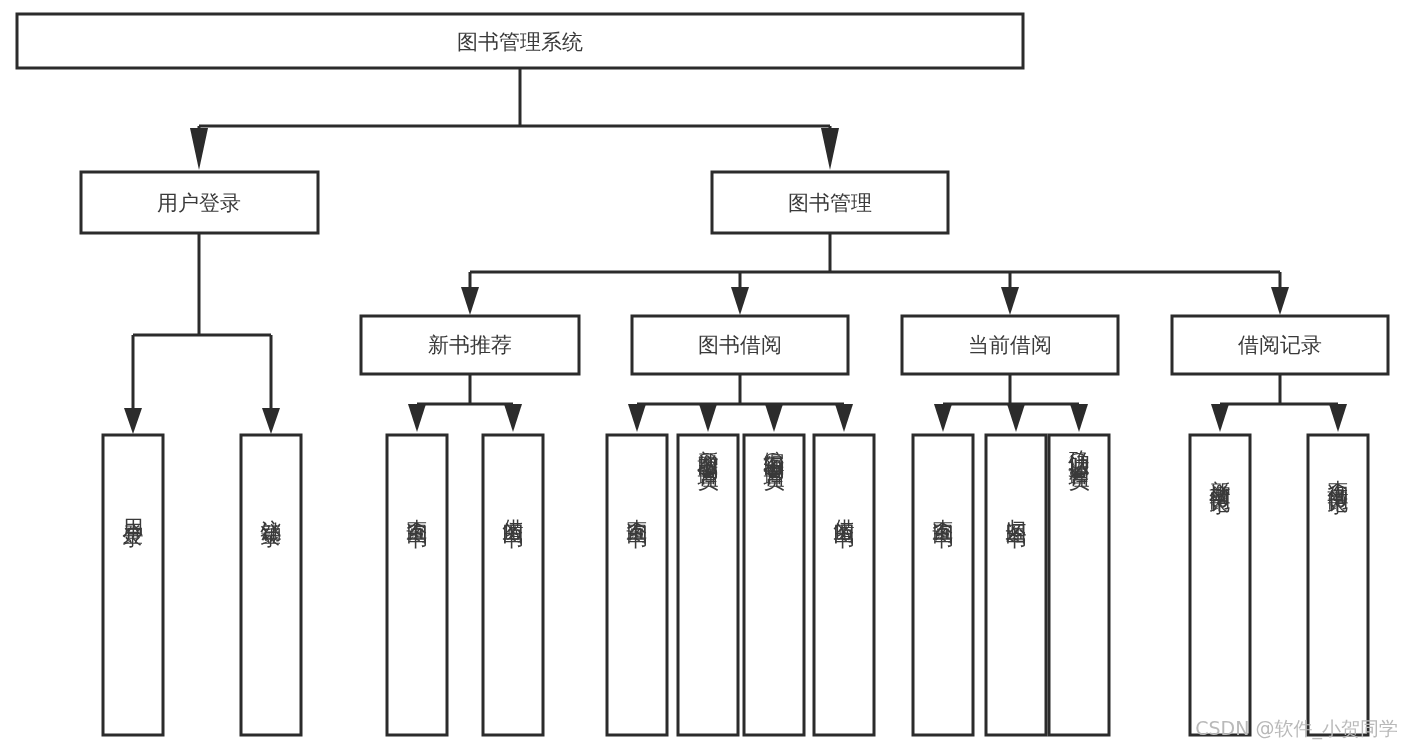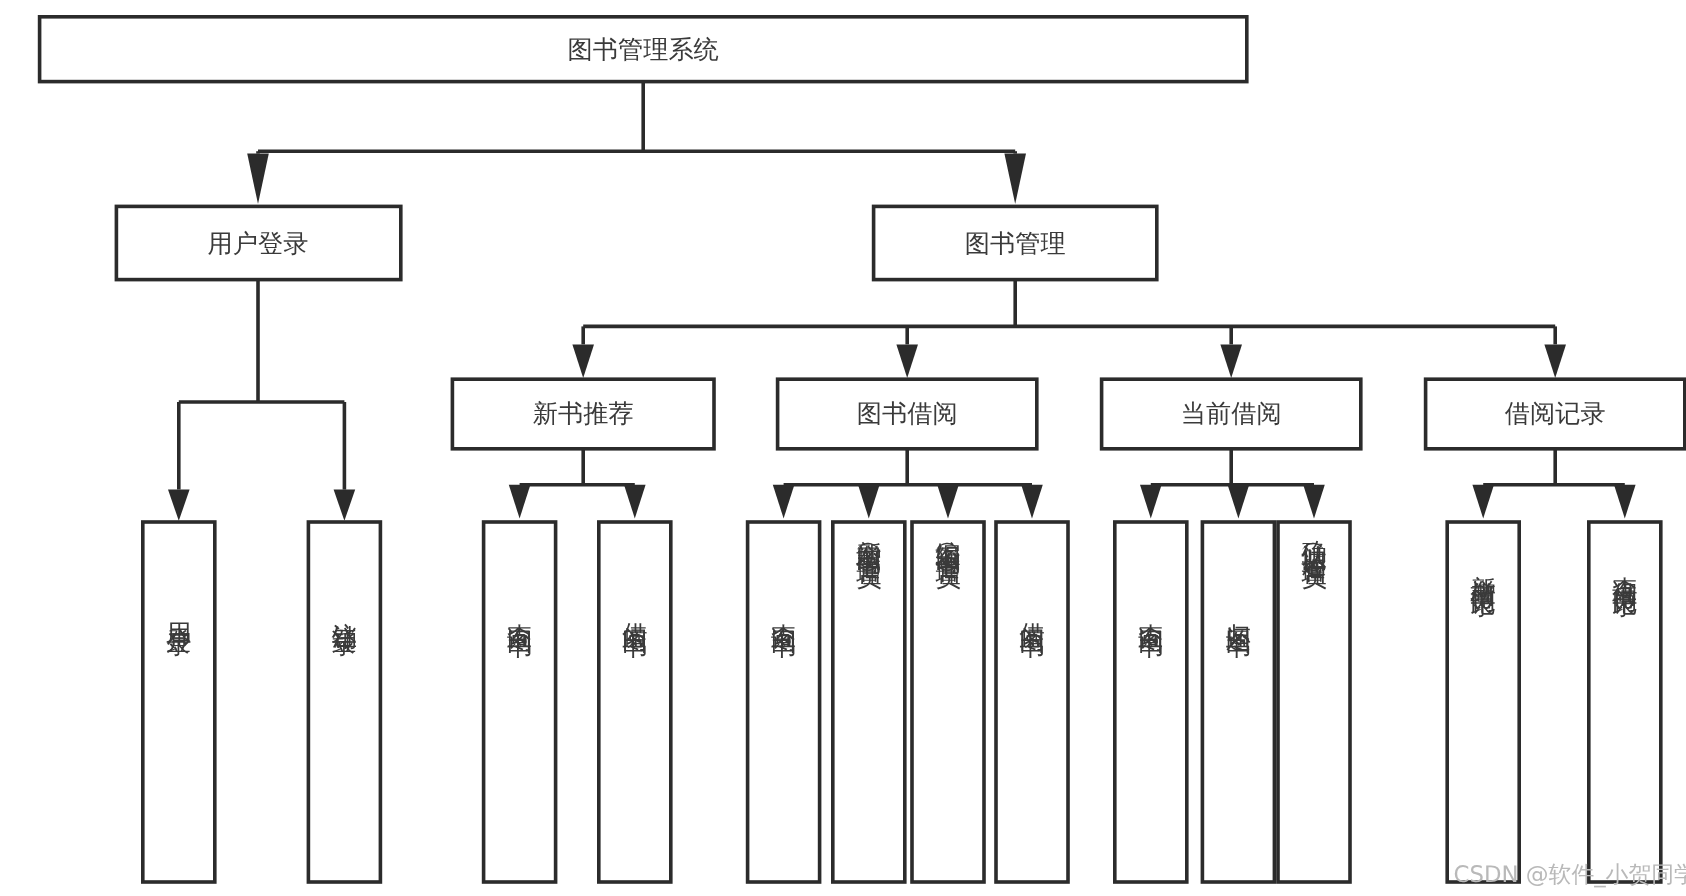--- a/index.html
+++ b/index.html
@@ -9,21 +9,21 @@
   }
   body {
     width: 1405px;
     height: 747px;
     font-family: "DejaVu Sans", "Liberation Sans", sans-serif;
     position: relative;
     overflow: hidden;
   }
   #diagram-root {
     position: absolute;
-    left: 16px;
+    left: 0;
     top: 0;
     width: 1154px;
     height: 747px;
   }
   svg#tree-svg {
     display: block;
     width: 1405px;
     height: 747px;
   }
   .node-rect {

